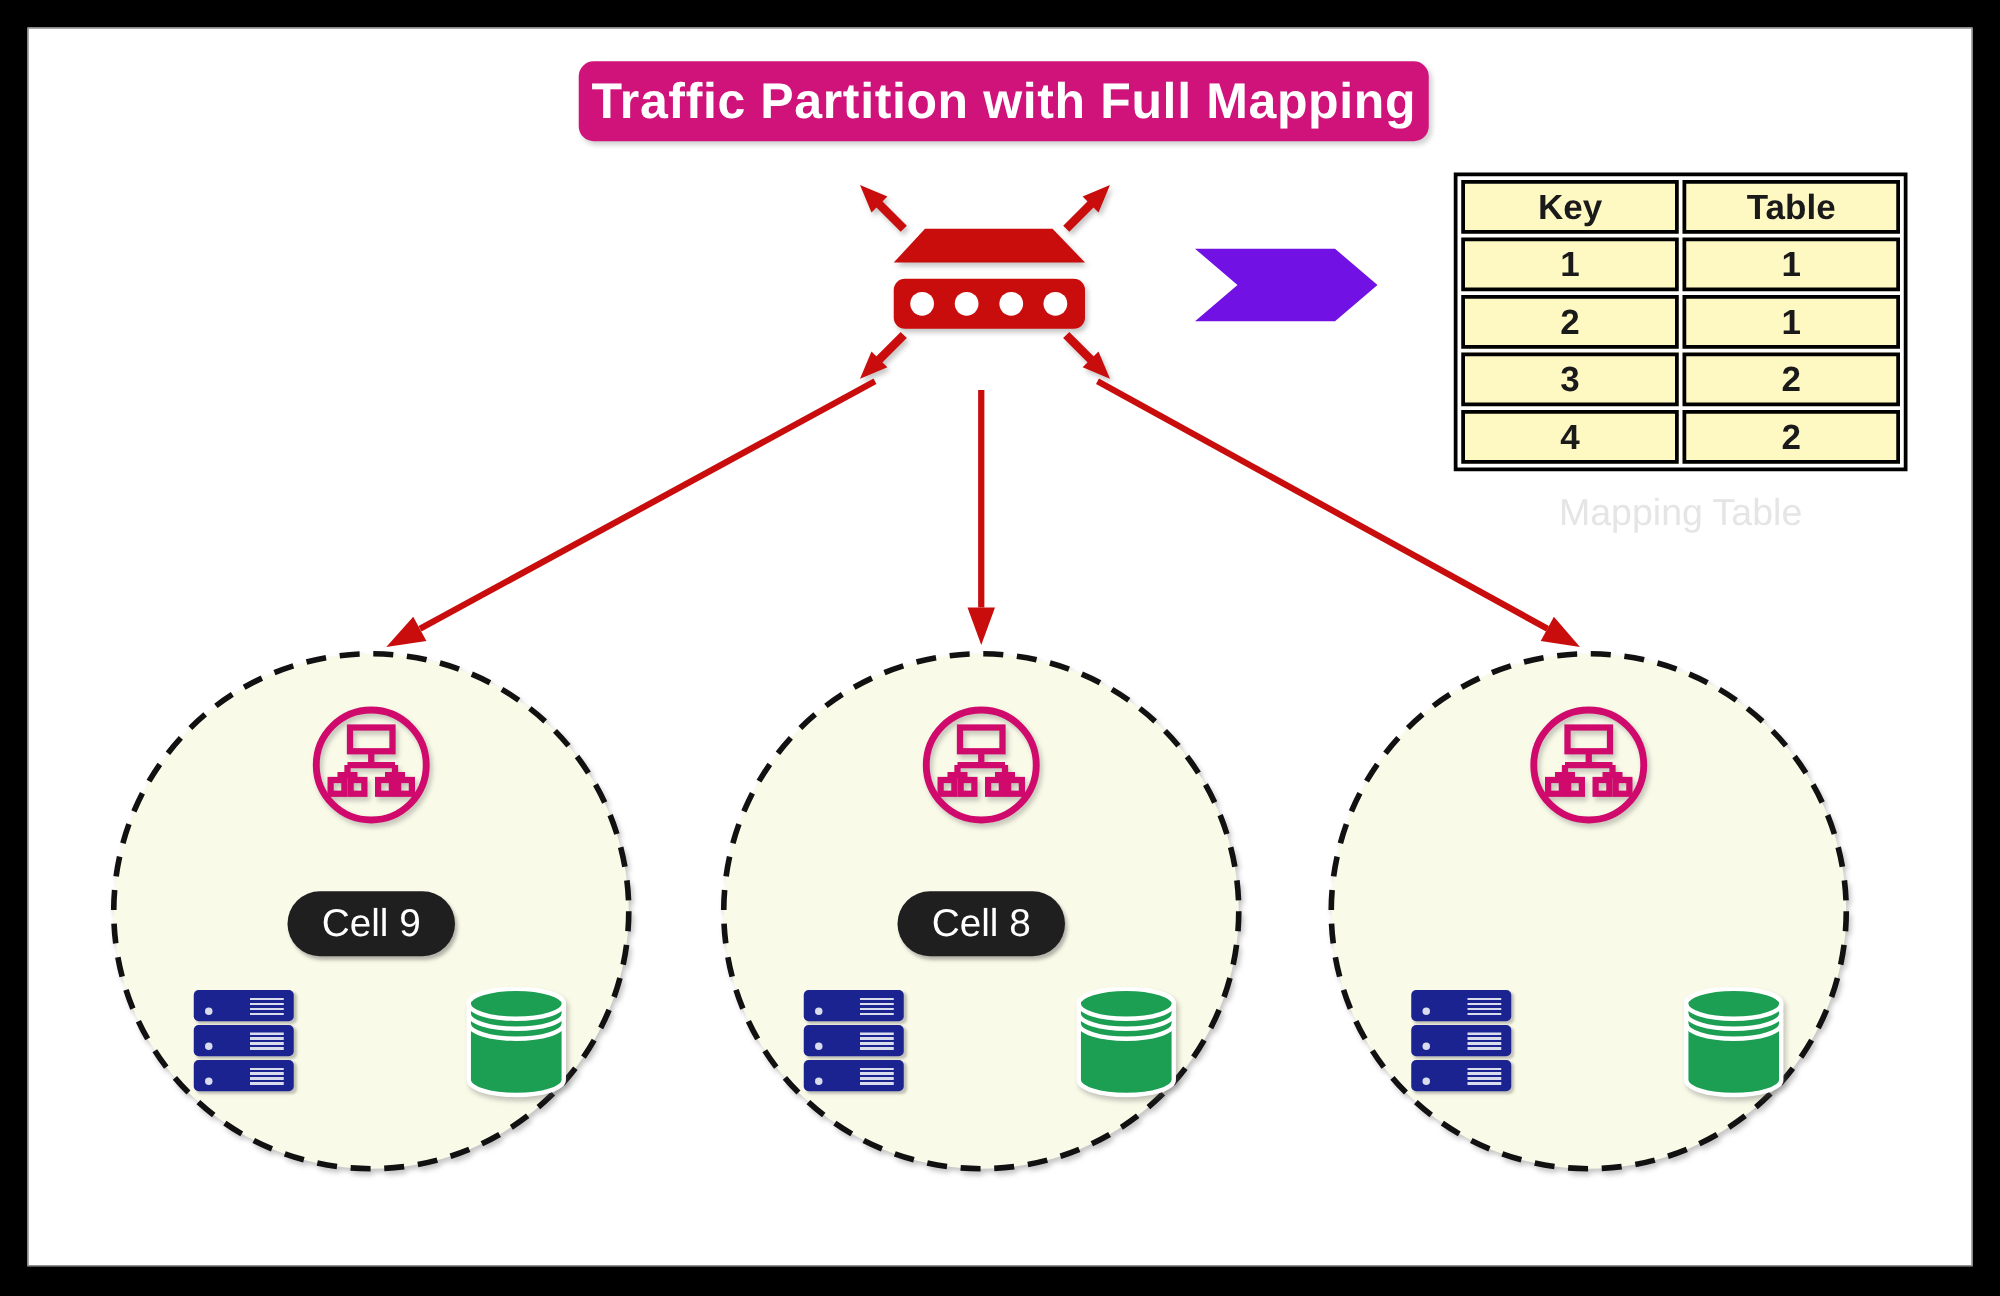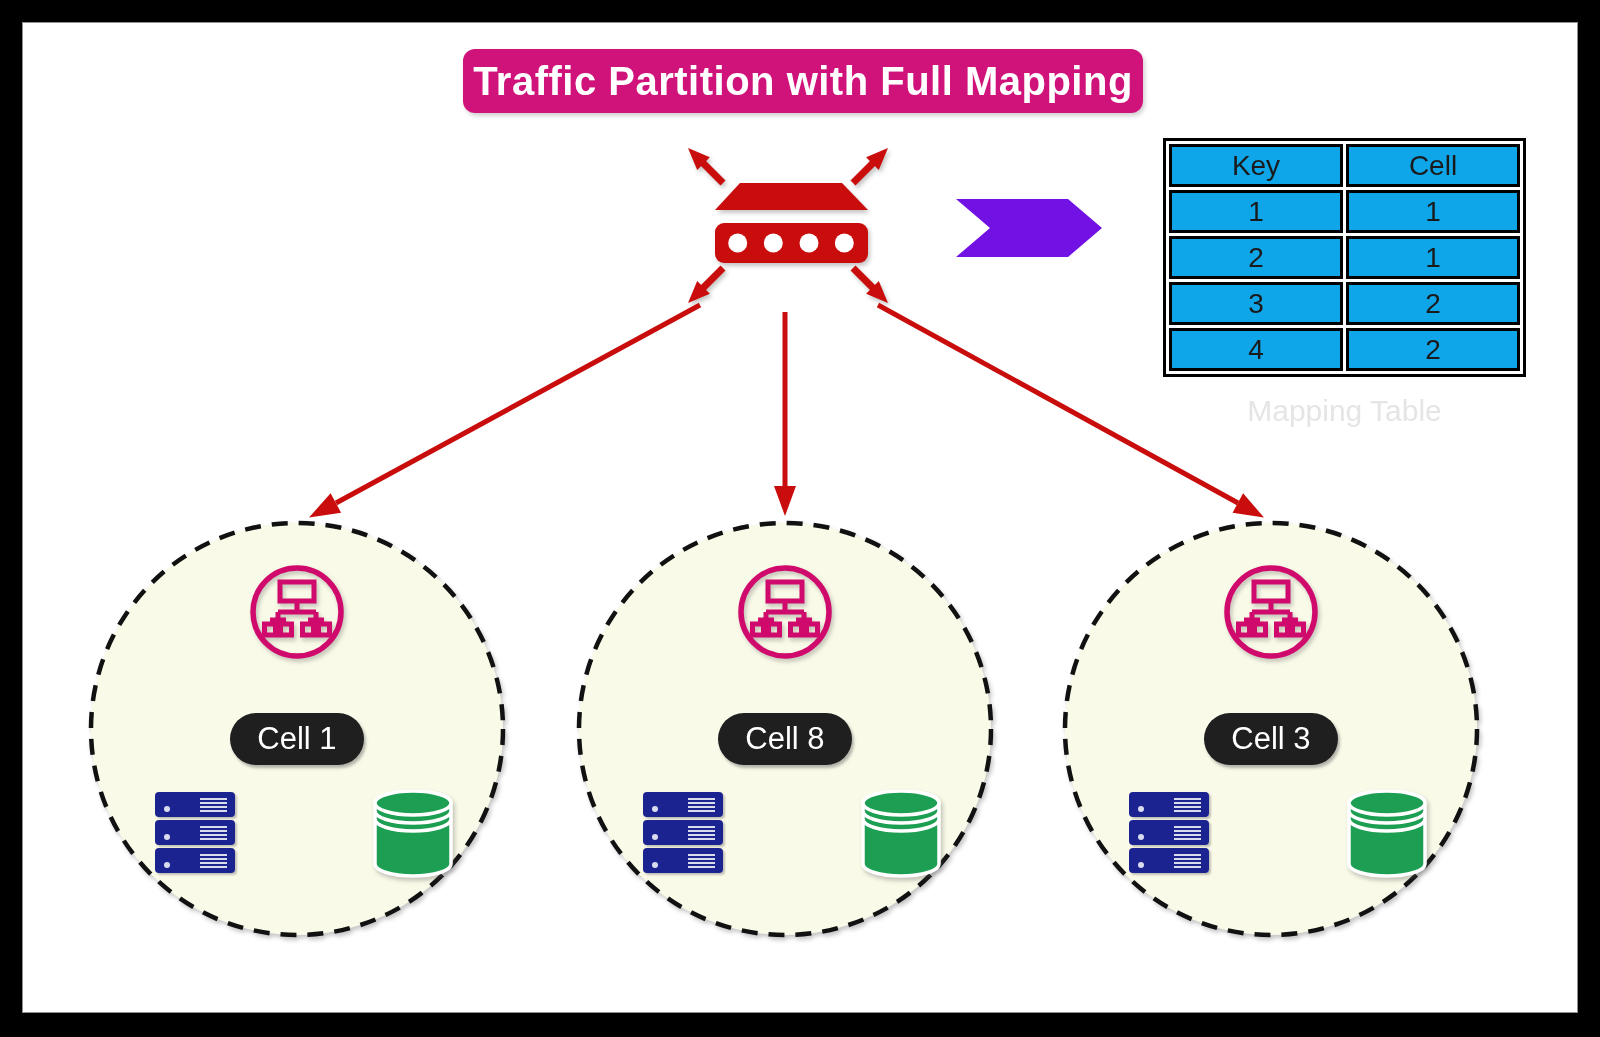--- a/index.html
+++ b/index.html
@@ -48,23 +48,23 @@
     border: 3px solid #000;
     background: #ffffff;
   }
   .map-table th, .map-table td {
     border: 3px solid #000;
     width: 168px; height: 37px;
     padding: 0;
     text-align: center;
     vertical-align: middle;
     font-size: 28px;
-    font-weight: 400;
+    font-weight: 700;
     color: #1a1a1a;
-    background: #0ea5e9;
+    background: #fef9c3;
   }
   .map-caption {
     position: absolute;
     left: 1163px; top: 394px;
     width: 363px;
     text-align: center;
     font-size: 30px;
     color: #e5e5e5;
   }
   
@@ -156,21 +156,21 @@
 </svg>
 
 <svg class="abs" style="left:950px; top:193px;" width="160" height="72" viewBox="0 0 160 72">
   <polygon points="6,6 118,6 152,35 118,64 6,64 40,35" fill="#7211E4"></polygon>
 </svg>
 
 <table class="map-table">
   <tbody>
       <tr>
     <th>Key</th>
-    <th>Cell</th>
+    <th>Table</th>
   </tr>
   <tr>
     <td>1</td>
     <td>1</td>
   </tr>
   <tr>
     <td>2</td>
     <td>1</td>
   </tr>
   <tr>
@@ -218,21 +218,21 @@
         <line x1="23" y1="58" x2="39" y2="58"></line>
         <line x1="61" y1="58" x2="77" y2="58"></line>
         <rect x="17.5" y="62" width="11" height="11"></rect>
         <rect x="33.5" y="62" width="11" height="11"></rect>
         <rect x="55.5" y="62" width="11" height="11"></rect>
         <rect x="71.5" y="62" width="11" height="11"></rect>
       </g>
     </g>
   </svg>
   <div class="cell-pill">
-    <span>Cell 1</span>
+    <span>Cell 9</span>
   </div>
   <div class="servers">
     <div class="server-unit">
         <span class="server-dot"></span>
         <span class="server-lines"></span>
       </div>
     <div class="server-unit">
         <span class="server-dot"></span>
         <span class="server-lines"></span>
       </div>
@@ -315,23 +315,20 @@
         <line x1="69" y1="50" x2="69" y2="58"></line>
         <line x1="23" y1="58" x2="39" y2="58"></line>
         <line x1="61" y1="58" x2="77" y2="58"></line>
         <rect x="17.5" y="62" width="11" height="11"></rect>
         <rect x="33.5" y="62" width="11" height="11"></rect>
         <rect x="55.5" y="62" width="11" height="11"></rect>
         <rect x="71.5" y="62" width="11" height="11"></rect>
       </g>
     </g>
   </svg>
-  <div class="cell-pill">
-    <span>Cell 3</span>
-  </div>
   <div class="servers">
     <div class="server-unit">
         <span class="server-dot"></span>
         <span class="server-lines"></span>
       </div>
     <div class="server-unit">
         <span class="server-dot"></span>
         <span class="server-lines"></span>
       </div>
     <div class="server-unit">

